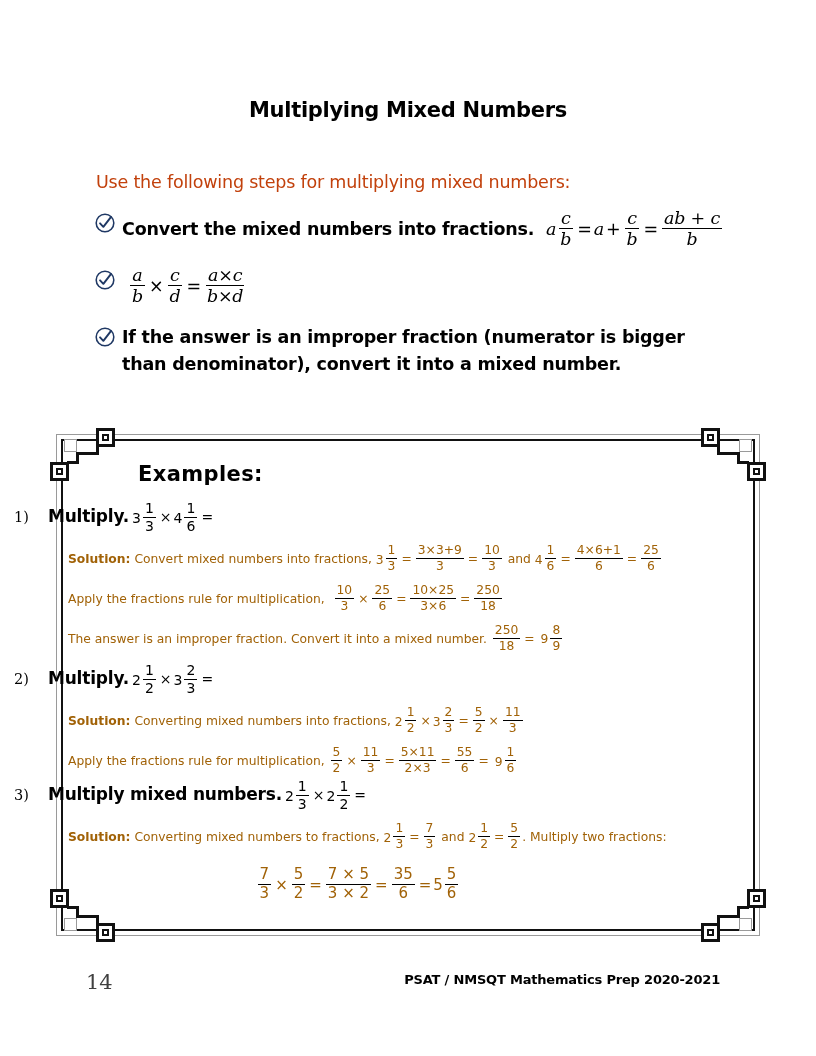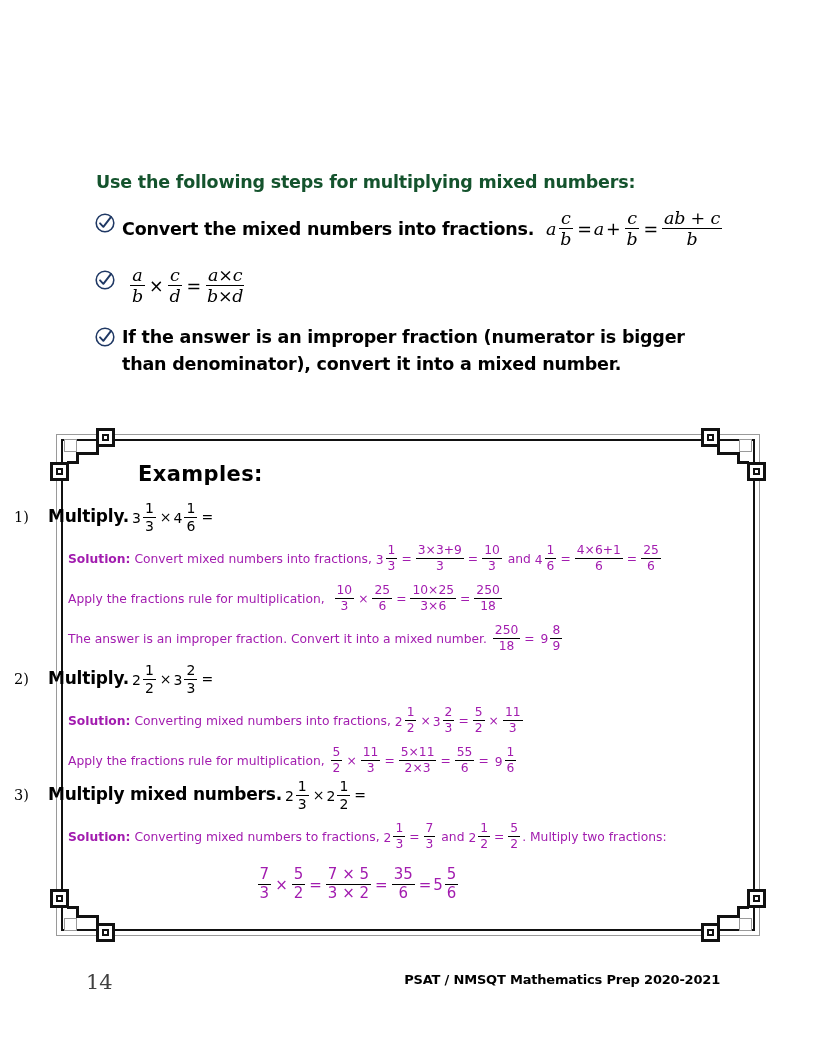--- a/index.html
+++ b/index.html
@@ -30,23 +30,23 @@
     color: #000000;
   }
 
   
   .intro {
     position: absolute;
     top: 172px;
     left: 96px;
     width: 620px;
     font-size: 17.5px;
-    font-weight: bold;
+    font-weight: normal;
     letter-spacing: -0.2px;
-    color: #14532d;
+    color: #c2410c;
   }
 
   .steps {
     position: absolute;
     top: 210px;
     left: 94px;
     width: 640px;
   }
   .step {
     display: flex;
@@ -204,21 +204,21 @@
     font-weight: bold;
     font-size: 17px;
     letter-spacing: -0.2px;
     margin-right: 3px;
   }
   .ex-expr {
     font-size: 14px;
   }
   .sol {
     font-size: 12.3px;
-    color: #a21caf;
+    color: #a16207;
     padding-left: 68px;
     margin-top: 11px;
     line-height: 1.15;
   }
   .sol b { font-weight: bold; }
   .sol .eqpart { font-size: 12.3px; }
   .sol-center {
     text-align: center;
     padding-left: 0;
     font-size: 15px;
@@ -241,20 +241,21 @@
     font-weight: bold;
     letter-spacing: -0.2px;
     color: #000;
   }
 </style>
 </head>
 <body>
 
 <div class="page">
 
+  <div class="page-title">Multiplying Mixed Numbers</div>
 
   <div class="intro">Use the following steps for multiplying mixed numbers:</div>
 
   <div class="steps">
 
     <div class="step">
       <span class="step-mark">
         <svg viewBox="0 0 24 24" width="22" height="22">
           <circle cx="12" cy="12" r="9.6" fill="none" stroke="#1f3864" stroke-width="1.7"></circle>
           <path d="M6.6 12.4 L10.2 16.2 L18.4 5.6" fill="none" stroke="#1f3864" stroke-width="2.1" stroke-linecap="round" stroke-linejoin="round"></path>

